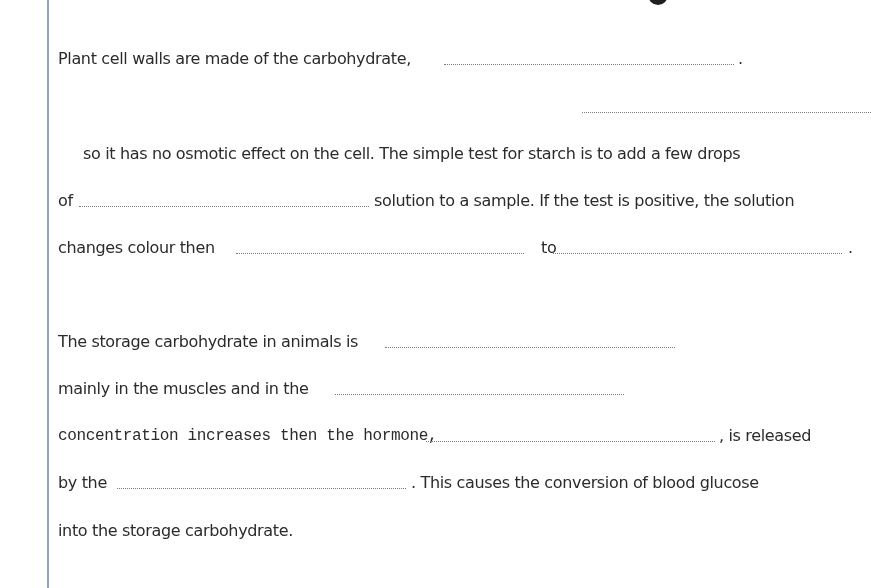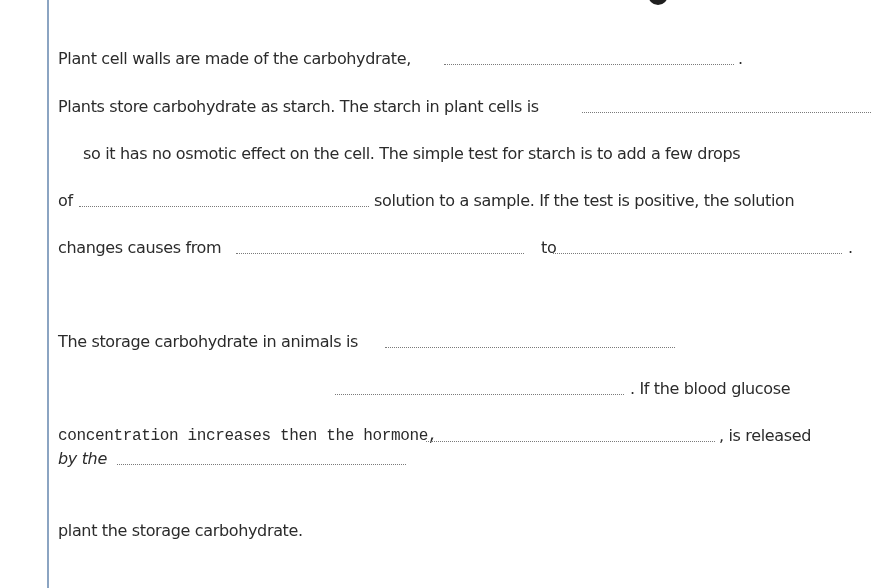--- a/index.html
+++ b/index.html
@@ -55,58 +55,58 @@
 <div class="left-rule"></div>
 <div class="top-blob"></div>
 
 <div class="line" style="top:47px; width:813px;">
   <span class="seg" style="left:0;">Plant cell walls are made of the carbohydrate,</span>
   <span class="dots" style="left:386px; width:290px;"></span>
   <span class="seg" style="left:680px;">.</span>
 </div>
 
 <div class="line" style="top:95px; width:813px;">
-  <span class="seg" style="left:0;">Plants store carbohydrate as starch.  The starch in plant cells is</span>
   <span class="dots" style="left:524px; width:289px;"></span>
 </div>
 
 <div class="line" style="top:142px; width:813px;margin-left:25px;">
   <span class="seg" style="left:0;">so it has no osmotic effect on the cell.  The simple test for starch is to add a few drops</span>
 </div>
 
 <div class="line" style="top:189px; width:813px;text-align:right;">
   <span class="seg" style="left:0;">of</span>
   <span class="dots" style="left:21px; width:290px;"></span>
   <span class="seg" style="left:316px;">solution to a sample. If the test is positive, the solution</span>
 </div>
 
 <div class="line" style="top:236px; width:813px;">
-  <span class="seg" style="left:0;">changes causes from</span>
+  <span class="seg" style="left:0;">changes colour then</span>
   <span class="dots" style="left:178px; width:288px;"></span>
   <span class="seg" style="left:472px;margin-left:11px;">to</span>
   <span class="dots" style="left:495px; width:289px;"></span>
   <span class="seg" style="left:790px;">.</span>
 </div>
 
 <div class="line" style="top:330px; width:813px;">
   <span class="seg" style="left:0;text-align:center;">The storage carbohydrate in animals is</span>
   <span class="dots" style="left:327px; width:290px;"></span>
 </div>
 
 <div class="line" style="top:377px; width:813px;">
+  <span class="seg" style="left:0;">mainly in the muscles and in the</span>
   <span class="dots" style="left:277px; width:289px;"></span>
-  <span class="seg" style="left:572px;">.  If the blood glucose</span>
 </div>
 
 <div class="line" style="top:424px; width:813px;">
   <span class="seg" style="left:0;font-family:Liberation Mono, monospace;">concentration increases then the hormone,</span>
   <span class="dots" style="left:368px; width:289px;"></span>
   <span class="seg" style="left:661px;text-align:right;">, is released</span>
 </div>
 
-<div class="line" style="top:447px; width:813px;font-style:italic;">
+<div class="line" style="top:471px; width:813px;">
   <span class="seg" style="left:0;">by the</span>
   <span class="dots" style="left:59px; width:289px;"></span>
+  <span class="seg" style="left:353px;">. This causes the conversion of blood glucose</span>
 </div>
 
 <div class="line" style="top:519px; width:813px;">
-  <span class="seg" style="left:0;">plant the storage carbohydrate.</span>
+  <span class="seg" style="left:0;">into the storage carbohydrate.</span>
 </div>
 
 </body></html>

